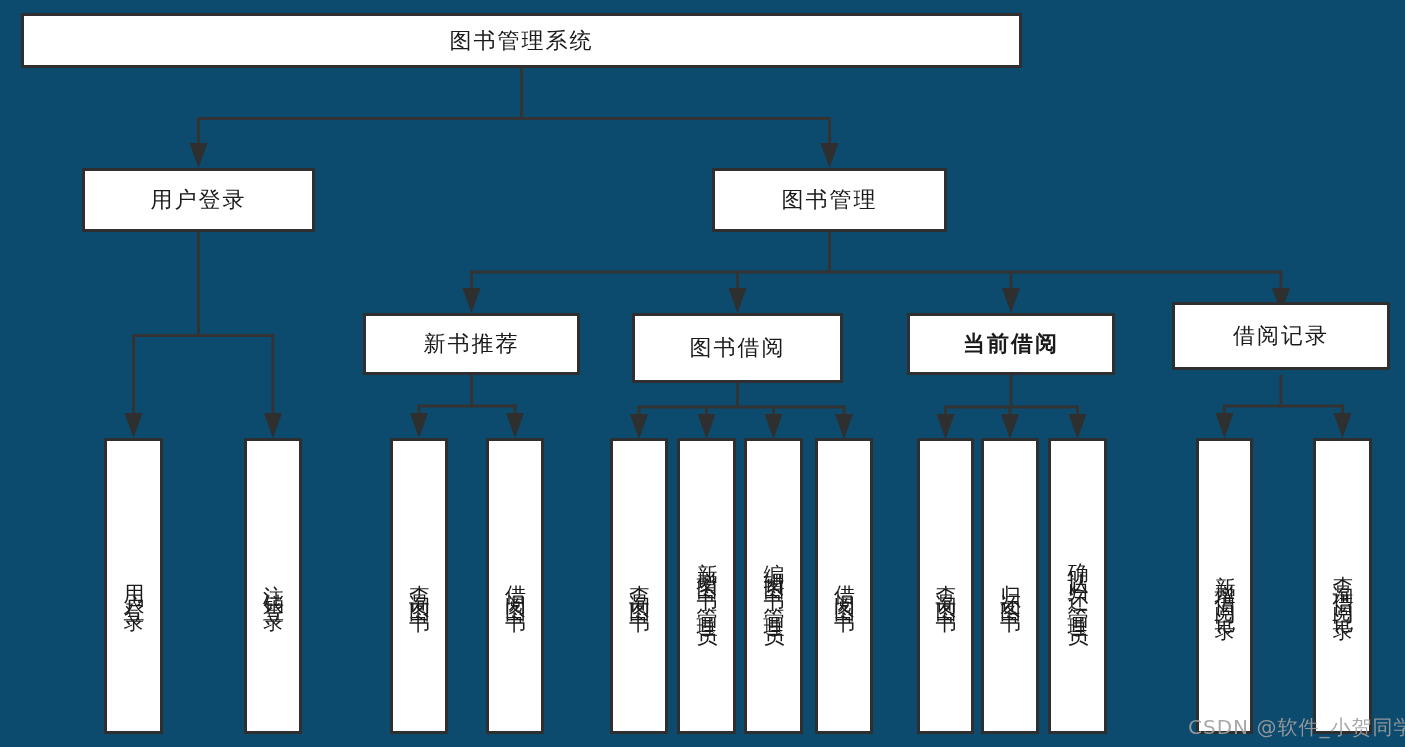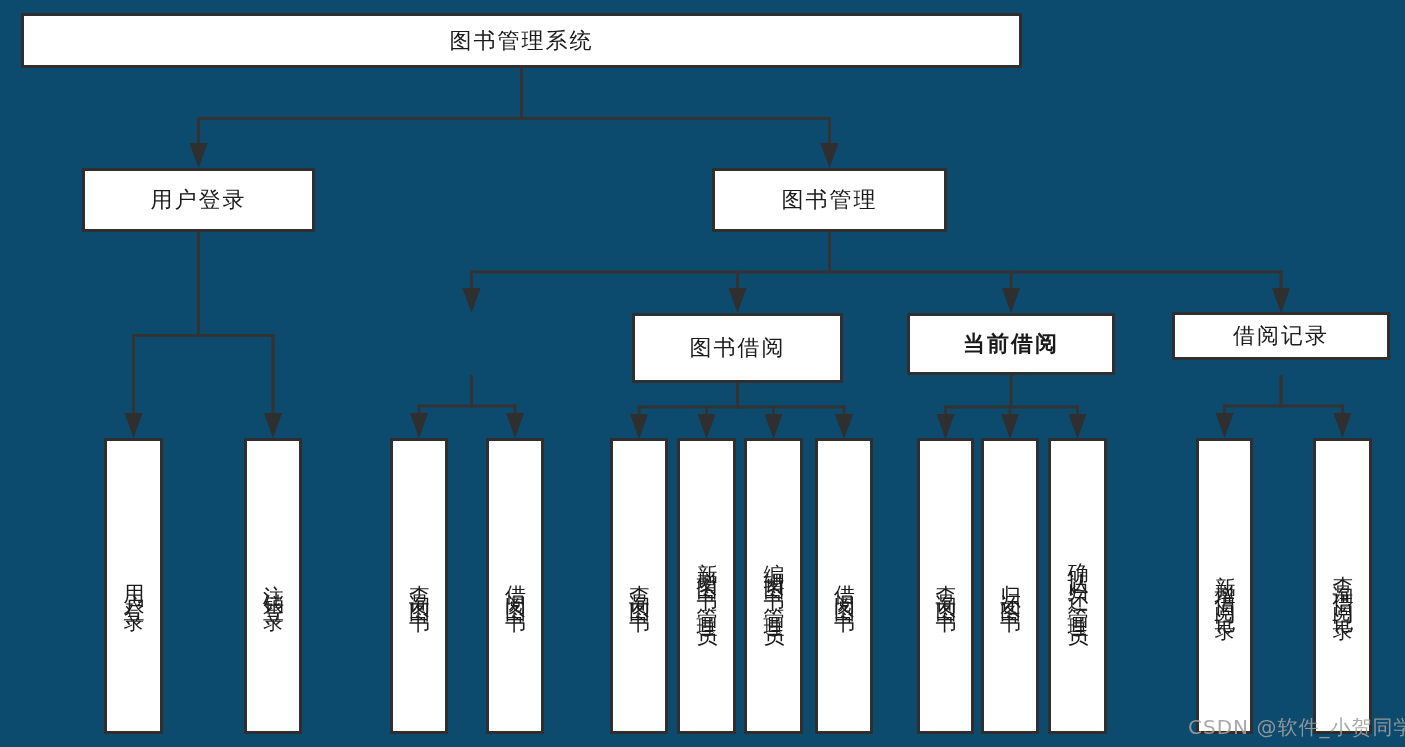--- a/index.html
+++ b/index.html
@@ -127,23 +127,24 @@
       <polygon points="1215.5,413 1233.5,413 1224.5,438"></polygon>
       <polygon points="1333.5,413 1351.5,413 1342.5,438"></polygon>
     </g>
   </svg>
 
   <div class="node h-node" style="left:21px; top:13px; width:1001px; height:55px;">图书管理系统</div>
 
   <div class="node h-node" style="left:82px; top:168px; width:233px; height:64px;">用户登录</div>
   <div class="node h-node" style="left:712px; top:168px; width:235px; height:64px;">图书管理</div>
 
+  <div class="node h-node" style="left:363px; top:313px; width:217px; height:62px;">新书推荐</div>
   <div class="node h-node" style="left:632px; top:313px; width:211px; height:70px;">图书借阅</div>
   <div class="node h-node" style="left:907px; top:313px; width:208px; height:62px;font-weight:bold;">当前借阅</div>
-  <div class="node h-node" style="left:1172px; top:312px; width:218px; height:48px;">借阅记录</div>
+  <div class="node h-node" style="left:1172px; top:302px; width:218px; height:68px;">借阅记录</div>
 
   <div class="node leaf" style="left:104px; top:438px; width:59px; height:296px;">用户登录</div>
   <div class="node leaf" style="left:244px; top:438px; width:58px; height:296px;">注销登录</div>
 
   <div class="node leaf" style="left:390px; top:438px; width:58px; height:296px;">查询图书</div>
   <div class="node leaf" style="left:486px; top:438px; width:58px; height:296px;">借阅图书</div>
 
   <div class="node leaf" style="left:610px; top:438px; width:58px; height:296px;">查询图书</div>
   <div class="node leaf" style="left:677px; top:438px; width:59px; height:296px;">新增图书（管理员）</div>
   <div class="node leaf" style="left:744px; top:438px; width:59px; height:296px;">编辑图书（管理员）</div>

